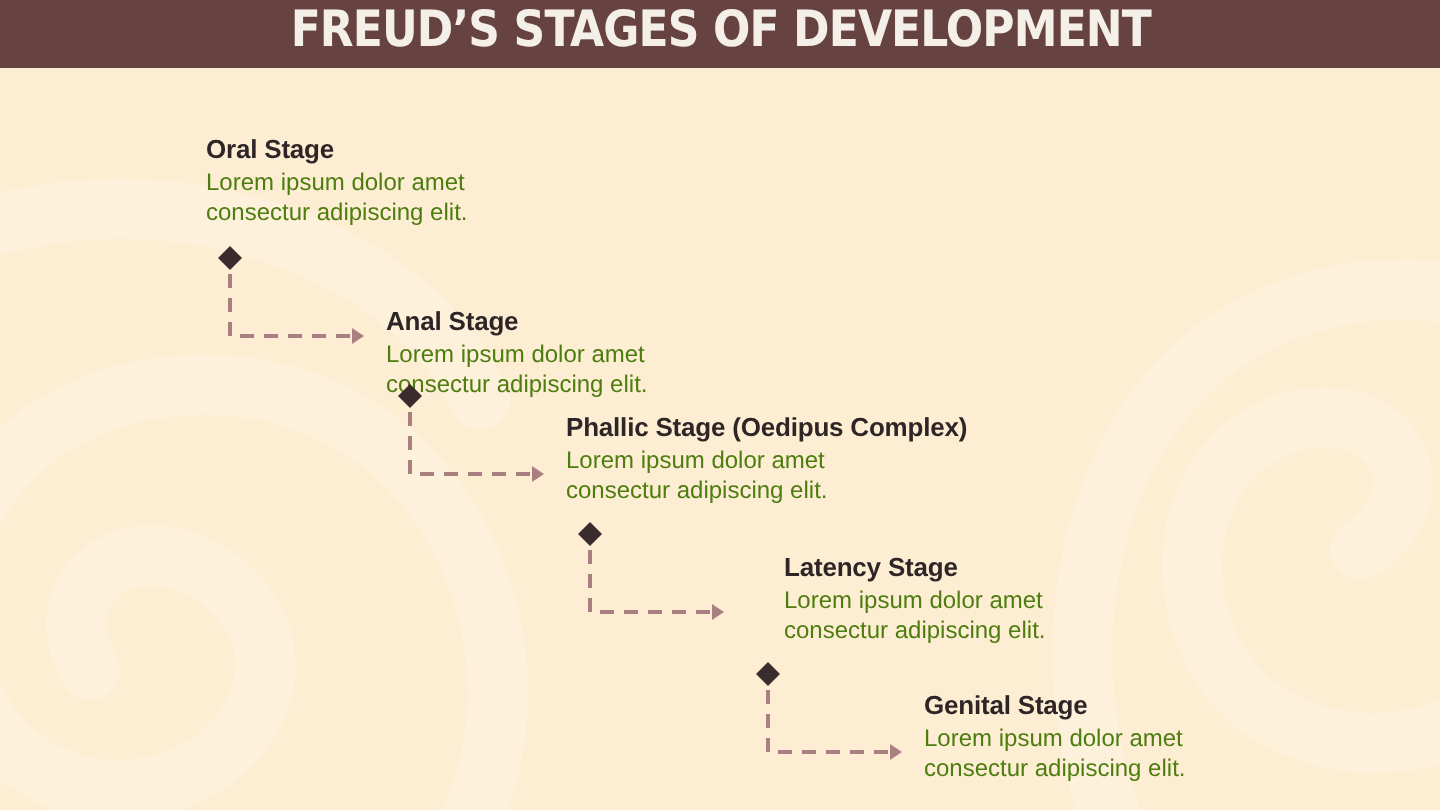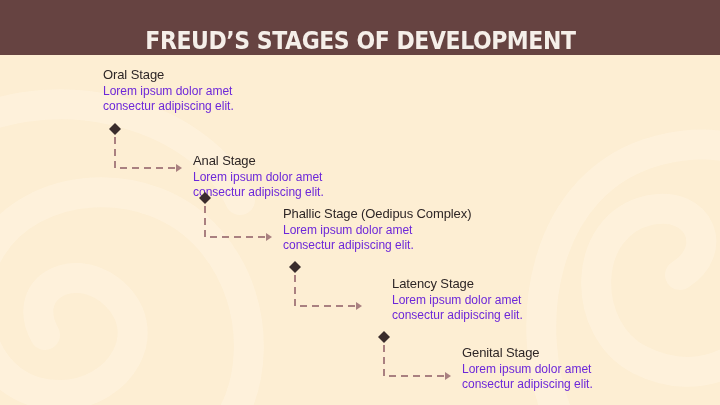--- a/index.html
+++ b/index.html
@@ -3,36 +3,36 @@
   <meta charset="utf-8">
   <style>
     html, body { margin: 0; padding: 0; }
     body {
       width: 720px; height: 405px; overflow: hidden; position: relative;
       background: #fdeed3;
       font-family: "Liberation Sans", "DejaVu Sans", sans-serif;
     }
     .bg-swirls { position: absolute; left: 0; top: 0; width: 720px; height: 405px; z-index: 0; }
     .header {
-      position: absolute; left: 0; top: 0; width: 720px; height: 55px;
+      position: absolute; left: 0; top: 0; width: 720px; height: 34px;
       background: #664341; z-index: 2;
-      display: flex; align-items: flex-end; justify-content: center;
+      display: flex; align-items: flex-start; justify-content: center;
     }
     .header-title {
       color: #f5efe9; font-family: "DejaVu Sans", "Liberation Sans", sans-serif;
       font-weight: bold; font-size: 25px; letter-spacing: -0.5px;
       transform: scaleX(0.88); transform-origin: center;
     }
     .stage { position: absolute; z-index: 3; }
     .stage-title {
-      font-weight: normal; font-size: 13px; color: #2e2626; line-height: 16px;
+      font-weight: bold; font-size: 13px; color: #2e2626; line-height: 16px;
       letter-spacing: -0.1px;
     }
     .stage-desc {
-      font-size: 12px; color: #6d28d9; line-height: 14px; margin-top: 1px;
+      font-size: 12px; color: #4d7c0f; line-height: 14px; margin-top: 1px;
     }
     .connector { position: absolute; z-index: 3; width: 80px; height: 60px; }
   </style>
 </head>
 <body>
 
 <svg class="bg-swirls" viewBox="0 0 720 405">
   <g fill="none" stroke="#fff4e2" stroke-opacity="0.55" stroke-width="30" stroke-linecap="round">
     <path d="M 45 335 C 20 290, 70 260, 110 290 C 160 330, 120 395, 60 395 C -20 395, -40 300, -10 250 C 30 180, 150 170, 210 240 C 270 310, 250 405, 220 430"></path>
     <path d="M -60 140 C 40 70, 200 110, 240 200"></path>

